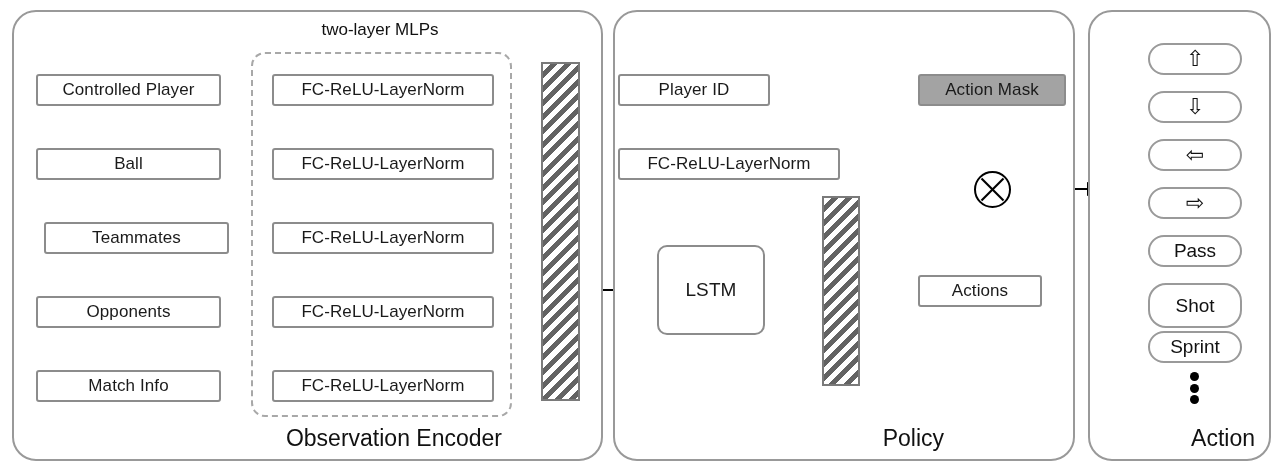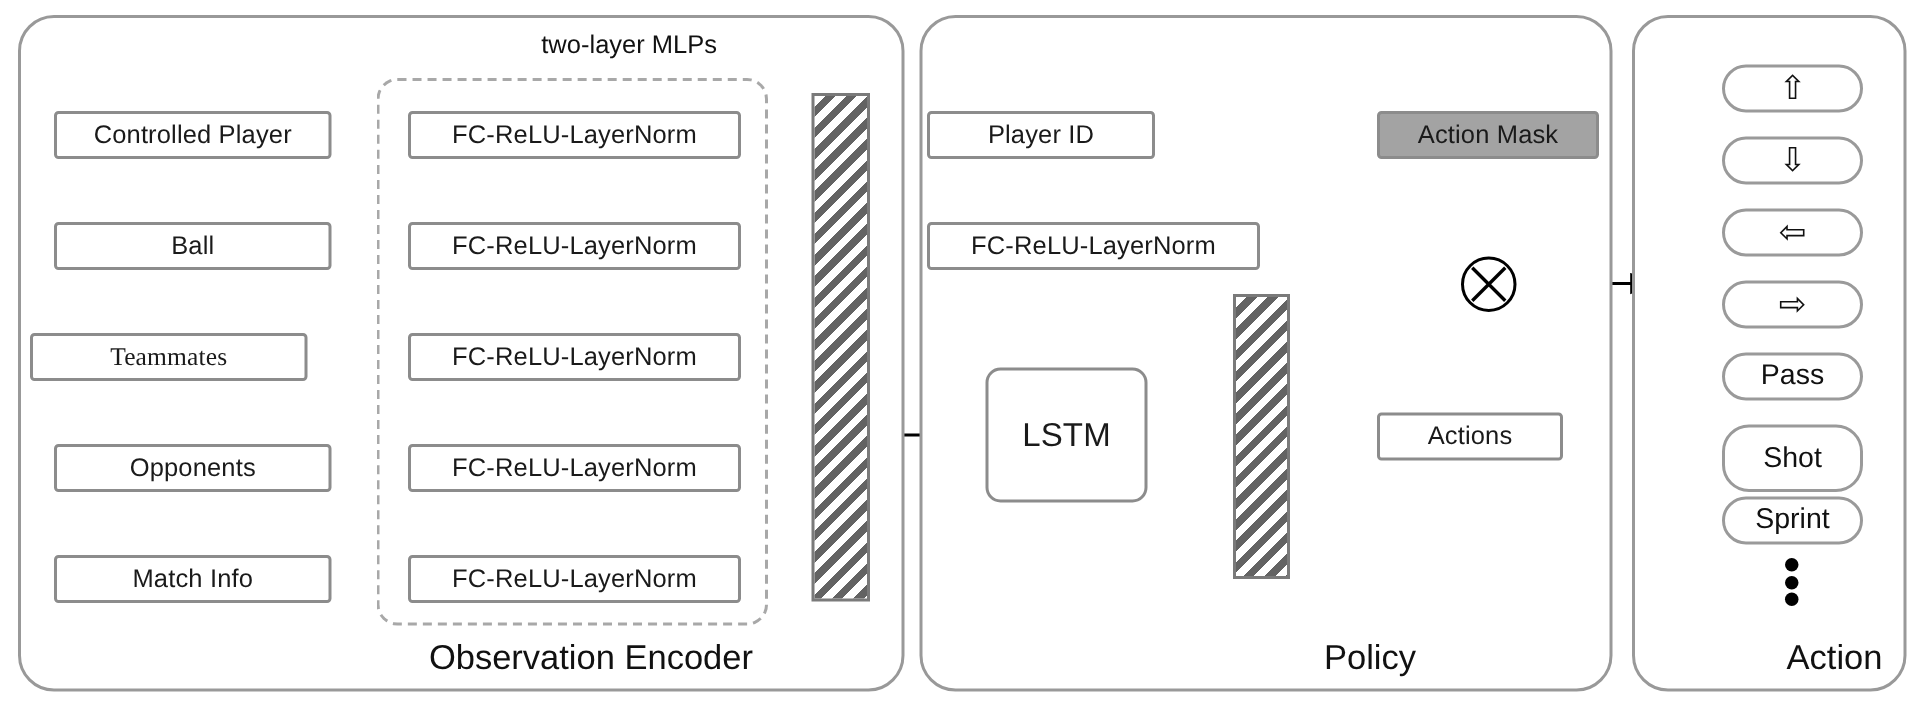--- a/index.html
+++ b/index.html
@@ -4,27 +4,27 @@
 <style>
   html,body{margin:0;padding:0;background:#ffffff;}
   body{font-family:"Liberation Sans","DejaVu Sans",sans-serif;}
   #stage{position:relative;width:1283px;height:471px;background:#fff;overflow:hidden;}
   #svg-layer{position:absolute;left:0;top:0;width:1283px;height:471px;}
   .panel{position:absolute;border:2px solid #999999;border-radius:24px;background:#ffffff;box-sizing:border-box;}
   .node{position:absolute;box-sizing:border-box;border:2px solid #8c8c8c;background:#ffffff;
         display:flex;align-items:center;justify-content:center;color:#1a1a1a;
         font-size:17px;letter-spacing:.1px;border-radius:3px;}
   .node.shaded{background:#a3a3a3;}
-  .node.lstm{border-radius:10px;font-size:22px;}
+  .node.lstm{border-radius:10px;font-size:19px;}
   .pill{position:absolute;box-sizing:border-box;border:2px solid #9a9a9a;background:#ffffff;
         border-radius:18px;display:flex;align-items:center;justify-content:center;
         font-size:19px;color:#111;}
   .pill.arrowpill{font-size:22px;}
   .panel-label{position:absolute;font-size:23px;color:#111;text-align:right;}
-  .brace-label{position:absolute;font-size:17px;color:#111;text-align:right;}
+  .brace-label{position:absolute;font-size:17px;color:#111;text-align:center;}
   .dots{position:absolute;display:flex;flex-direction:column;align-items:center;justify-content:space-between;}
   .dots i{display:block;width:9px;height:9px;border-radius:50%;background:#000;}
   .dashed-box{position:absolute;box-sizing:border-box;border:2px dashed #a8a8a8;border-radius:14px;}
   .hatch{position:absolute;box-sizing:border-box;border:2px solid #7a7a7a;
          background-image:repeating-linear-gradient(135deg,#ffffff 0px,#ffffff 5px,#636363 5px,#636363 10px);}
 </style>
 </head>
 <body>
 
 <div id="stage">
@@ -77,21 +77,21 @@
   <div class="panel" style="left:12px;top:10px;width:591px;height:451px;"></div>
   <div class="panel" style="left:613px;top:10px;width:462px;height:451px;"></div>
   <div class="panel" style="left:1088px;top:10px;width:183px;height:451px;"></div>
 
   <div class="dashed-box" style="left:251px;top:52px;width:261px;height:365px;"></div>
 
   <div class="brace-label" style="left:282px;top:20px;width:196px;">two-layer MLPs</div>
 
   <div class="node" style="left:36px;top:148px;width:185px;height:32px;">Ball</div>
   <div class="node" style="left:36px;top:74px;width:185px;height:32px;">Controlled Player</div>
-  <div class="node" style="left:20px;top:222px;width:185px;height:32px;font-family:Liberation Serif, serif;">Teammates</div>
+  <div class="node" style="left:44px;top:222px;width:185px;height:32px;">Teammates</div>
   <div class="node" style="left:36px;top:296px;width:185px;height:32px;">Opponents</div>
   <div class="node" style="left:36px;top:370px;width:185px;height:32px;">Match Info</div>
 
   <div class="node" style="left:272px;top:74px;width:222px;height:32px;">FC-ReLU-LayerNorm</div>
   <div class="node" style="left:272px;top:148px;width:222px;height:32px;">FC-ReLU-LayerNorm</div>
   <div class="node" style="left:272px;top:222px;width:222px;height:32px;">FC-ReLU-LayerNorm</div>
   <div class="node" style="left:272px;top:296px;width:222px;height:32px;">FC-ReLU-LayerNorm</div>
   <div class="node" style="left:272px;top:370px;width:222px;height:32px;">FC-ReLU-LayerNorm</div>
 
   <div class="hatch" style="left:541px;top:62px;width:39px;height:339px;"></div>

